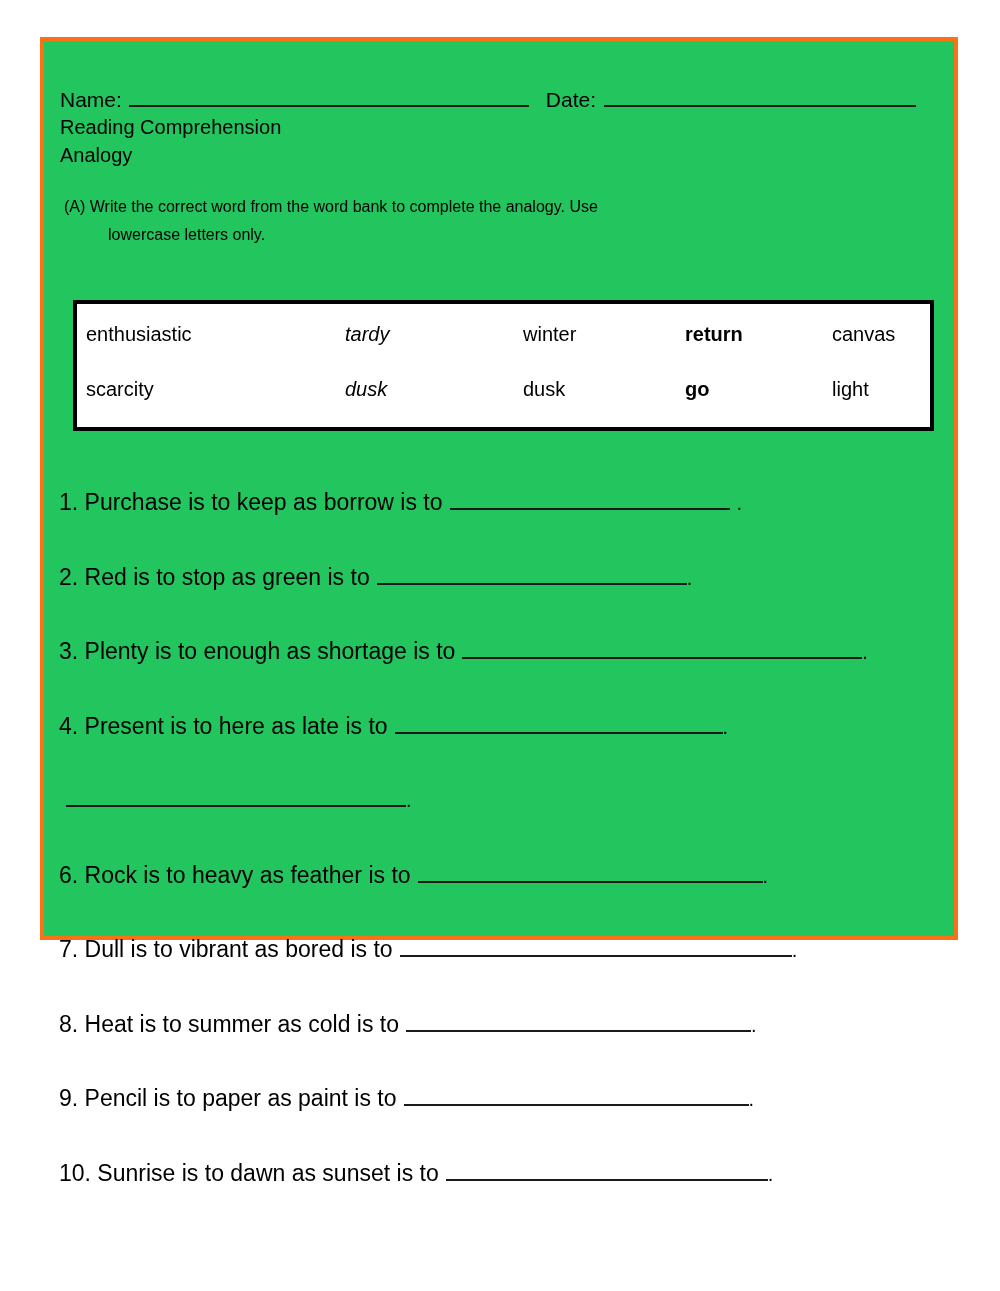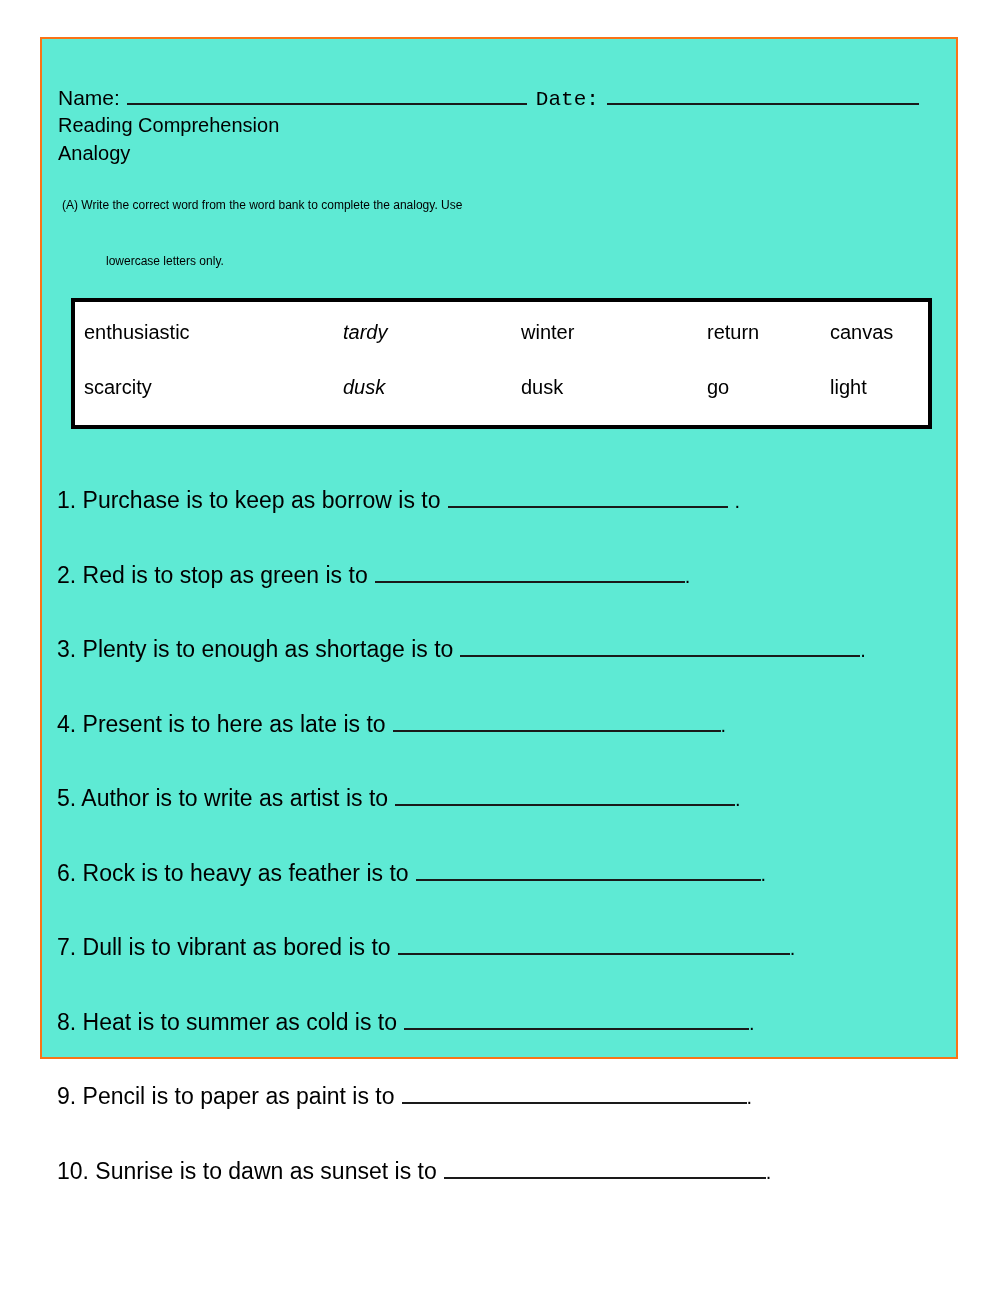--- a/index.html
+++ b/index.html
@@ -15,24 +15,24 @@
     position: relative;
     overflow: hidden;
   }
 
   
   .worksheet-page {
     position: absolute;
     left: 40px;
     top: 37px;
     width: 918px;
-    height: 1022px;
-    border: 2px solid #f97316;
+    height: 903px;
+    border: 4px solid #f97316;
     box-sizing: border-box;
-    background: #5eead4;
+    background: #22c55e;
   }
 
   
   .name-date-row {
     position: absolute;
     left: 16px;
     top: 44px;
     width: 884px;
     height: 30px;
     display: flex;
@@ -43,21 +43,21 @@
     line-height: 26px;
     white-space: nowrap;
   }
   .field-rule {
     border-bottom: 2px solid #1a1a1a;
     height: 20px;
     display: inline-block;
   }
   .name-rule { width: 400px; margin-left: 7px; }
   .date-gap  { width: 9px; display: inline-block; }
-  .date-label { margin-left: 0; font-family: Liberation Mono, monospace; }
+  .date-label { margin-left: 8px; }
   .date-rule { width: 312px; margin-left: 8px; }
 
   
   .title-block {
     position: absolute;
     left: 16px;
     top: 72px;
     width: 884px;
     text-align: left;
   }
@@ -65,27 +65,26 @@
     font-size: 20px;
     line-height: 28px;
   }
 
   
   .instruction {
     position: absolute;
     left: 20px;
     top: 152px;
     width: 810px;
-    font-size: 12px;
+    font-size: 16px;
     line-height: 28px;
   }
   .instruction-indent {
     padding-left: 44px;
     display: block;
-    margin-top: 28px;
   }
 
   
   .word-bank {
     position: absolute;
     left: 29px;
     top: 259px;
     width: 861px;
     height: 131px;
     border: 4px solid #000000;
@@ -102,21 +101,21 @@
   .word-bank-row.row-2 { top: 71px; }
   .word-cell {
     position: absolute;
     font-size: 20px;
     line-height: 28px;
     white-space: nowrap;
   }
   .col-1 { left: 9px; }
   .col-2 { left: 268px; font-style: italic; }
   .col-3 { left: 446px; }
-  .col-4 { left: 632px; }
+  .col-4 { left: 608px; font-weight: bold; }
   .col-5 { left: 755px; }
 
   
   .questions {
     position: absolute;
     left: 15px;
     top: 447px;
     width: 890px;
   }
   .question-row {
@@ -197,21 +196,20 @@
         <span class="question-text">3. Plenty is to enough as shortage is to</span>
         <span class="answer-blank" style="width: 400px;"></span>
         <span class="question-period period-tight">.</span>
       </div>
       <div class="question-row">
         <span class="question-text">4. Present is to here as late is to</span>
         <span class="answer-blank" style="width: 328px;"></span>
         <span class="question-period period-tight">.</span>
       </div>
       <div class="question-row">
-        <span class="question-text">5. Author is to write as artist is to</span>
         <span class="answer-blank" style="width: 340px;"></span>
         <span class="question-period period-tight">.</span>
       </div>
       <div class="question-row">
         <span class="question-text">6. Rock is to heavy as feather is to</span>
         <span class="answer-blank" style="width: 345px;"></span>
         <span class="question-period period-tight">.</span>
       </div>
       <div class="question-row">
         <span class="question-text">7. Dull is to vibrant as bored is to</span>

